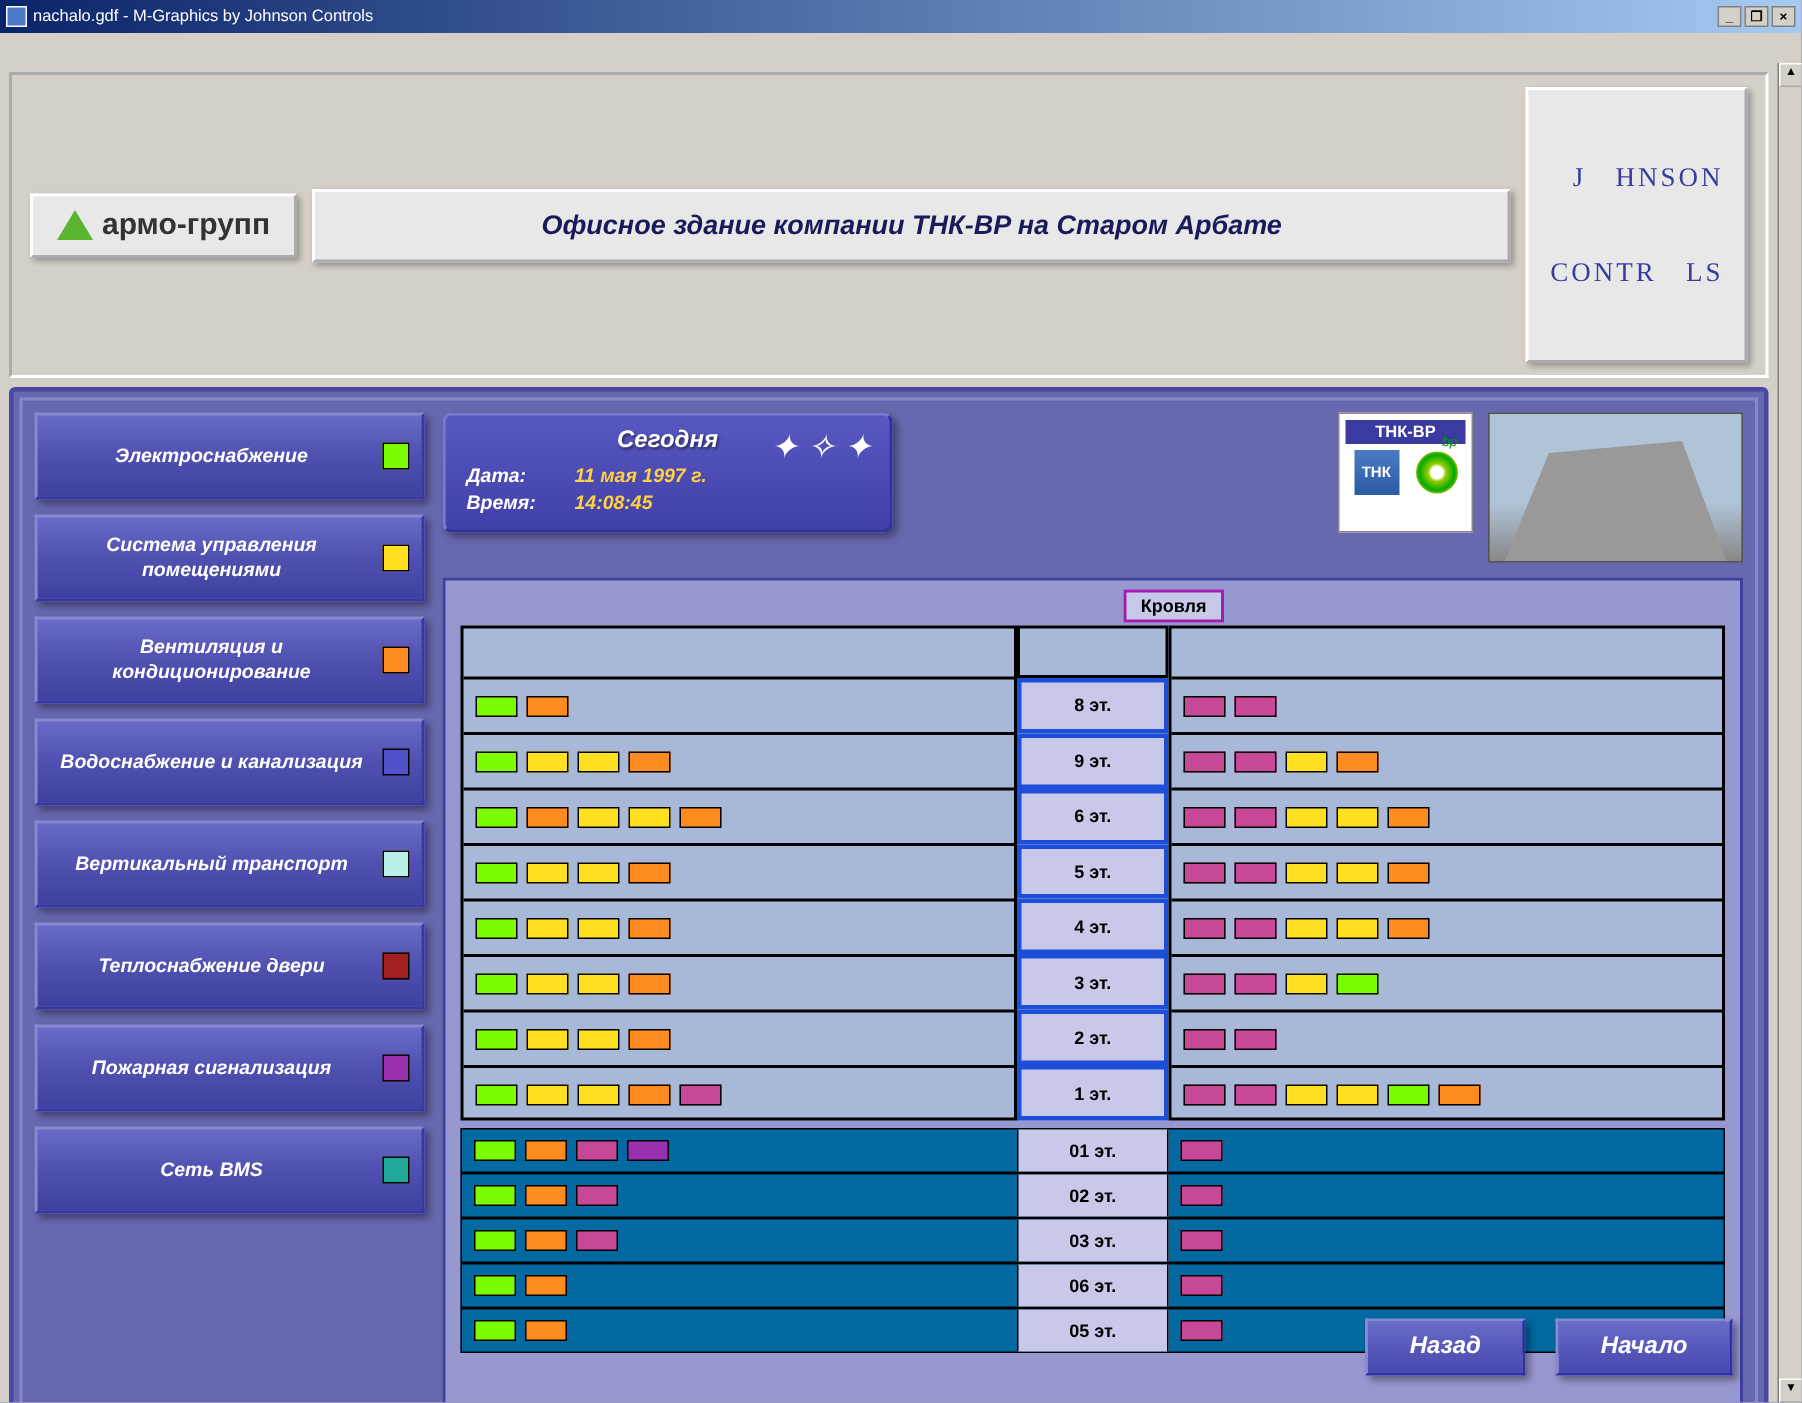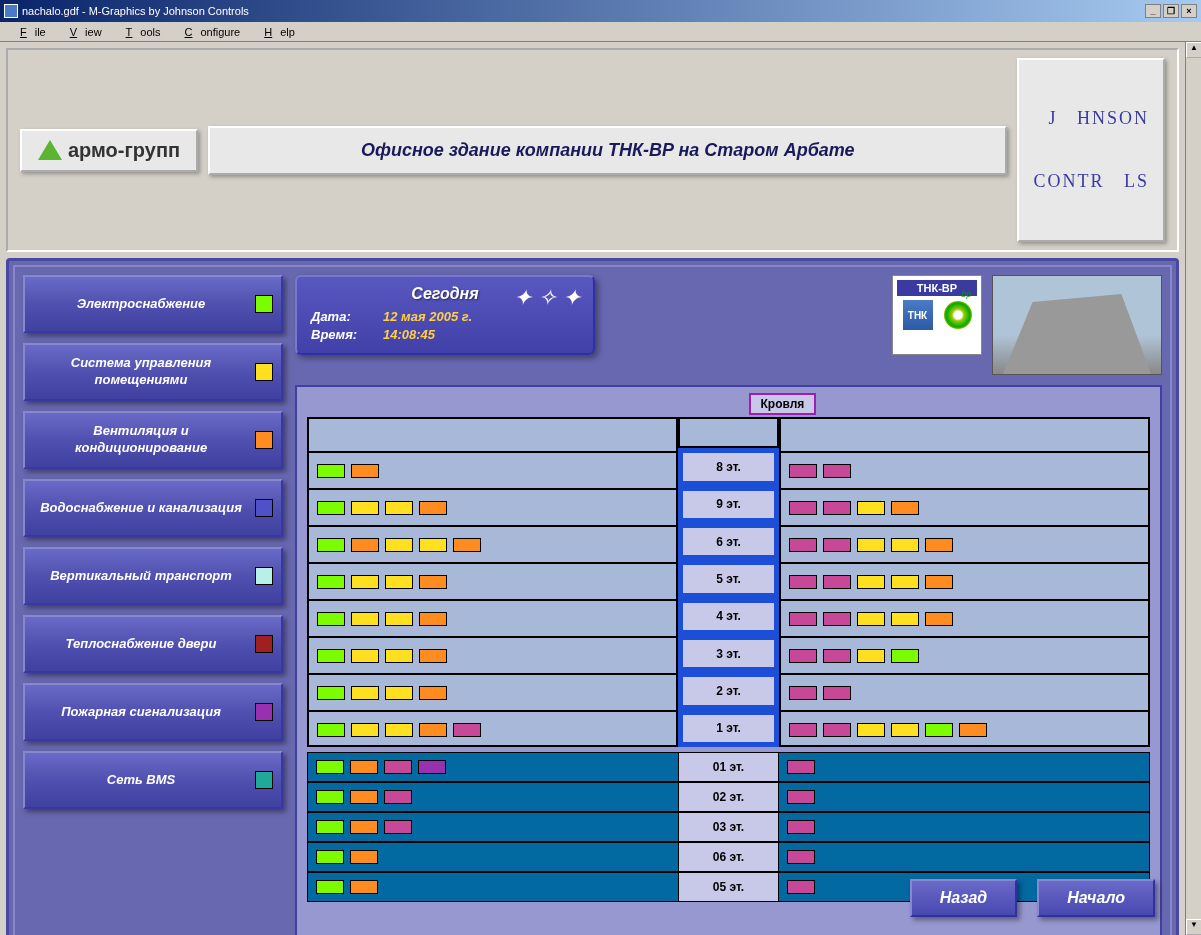--- a/index.html
+++ b/index.html
@@ -50,21 +50,21 @@
 
 .building-area { position: absolute; top: 110px; left: 0; right: 0; bottom: 0; background: #9898d0; border: 2px solid #4040a0; }
 
 .roof-label { position: absolute; top: 6px; left: 50%; transform: translateX(20px); background: #c8c8e8; border: 2px solid #a21caf; padding: 2px 10px; font-size: 12px; font-weight: bold; }
 
 .building-cross { position: absolute; top: 30px; left: 10px; right: 10px; height: 330px; }
 .wing { position: absolute; top: 0; bottom: 0; border: 2px solid #000; background: #a8b8d8; }
 .wing-left { left: 0; width: 44%; }
 .wing-right { right: 0; width: 44%; }
 .center-col { position: absolute; left: 44%; width: 12%; top: 0; bottom: 0; display: flex; flex-direction: column; }
-.floor-label-cell { flex: 1; border: 5px solid #1d4ed8; background: #c8c8e8; display: flex; align-items: center; justify-content: center; font-size: 12px; font-weight: bold; }
+.floor-label-cell { flex: 1; border: 3px solid #1d4ed8; background: #c8c8e8; display: flex; align-items: center; justify-content: center; font-size: 12px; font-weight: bold; }
 .roof-row { height: 32px; }
 .floor-row { position: absolute; left: 0; right: 0; height: 37px; border-top: 2px solid #000; display: flex; align-items: center; padding: 0 8px; gap: 6px; }
 .block { width: 28px; height: 14px; border: 1px solid #000; }
 
 .basement-table { position: absolute; top: 365px; left: 10px; right: 10px; }
 .basement-row { height: 30px; border: 1px solid #000; display: flex; align-items: center; background: #0369a1; justify-content: flex-end; }
 .basement-left { width: 44%; display: flex; align-items: center; padding: 0 8px; gap: 6px; }
 .basement-mid { width: 12%; background: #c8c8e8; border-left: 1px solid #000; border-right: 1px solid #000; text-align: center; font-size: 12px; font-weight: bold; height: 100%; display: flex; align-items: center; justify-content: center; }
 .basement-right { width: 44%; display: flex; align-items: center; padding: 0 8px; gap: 6px; }
 
@@ -85,27 +85,20 @@
   <div class="titlebar">
     <div class="titlebar-icon"></div>
     <span>nachalo.gdf - M-Graphics by Johnson Controls</span>
     <div class="titlebar-buttons">
       <div class="titlebar-btn">_</div>
       <div class="titlebar-btn">❐</div>
       <div class="titlebar-btn">×</div>
     </div>
   </div>
 
-  <div class="menubar">
-    <span><span class="u">F</span>ile</span>
-    <span><span class="u">V</span>iew</span>
-    <span><span class="u">T</span>ools</span>
-    <span><span class="u">C</span>onfigure</span>
-    <span><span class="u">H</span>elp</span>
-  </div>
 
   <div class="scrollbar-v">
     <div class="sb-btn">▲</div>
     <div style="position:absolute;bottom:0;" class="sb-btn">▼</div>
   </div>
 
   <div class="client">
 
     <div class="header-panel">
       <div class="logo-box">
@@ -155,21 +148,21 @@
             <div class="side-swatch" style="background: rgb(32, 168, 152);"></div>
           </div>
         </div>
 
       <div class="content">
 
         <div class="today-panel">
           <div class="today-title">Сегодня</div>
           <div class="today-row">
             <span class="today-label">Дата:</span>
-            <span class="today-value">12 мая 2005 г.</span>
+            <span class="today-value">11 мая 1997 г.</span>
           </div>
           <div class="today-row">
             <span class="today-label">Время:</span>
             <span class="today-value">14:08:45</span>
           </div>
           <div class="sparkles">✦ ✧ ✦</div>
         </div>
 
         <div class="logo-block">
           <div class="tnk-top">ТНК-BP</div>

